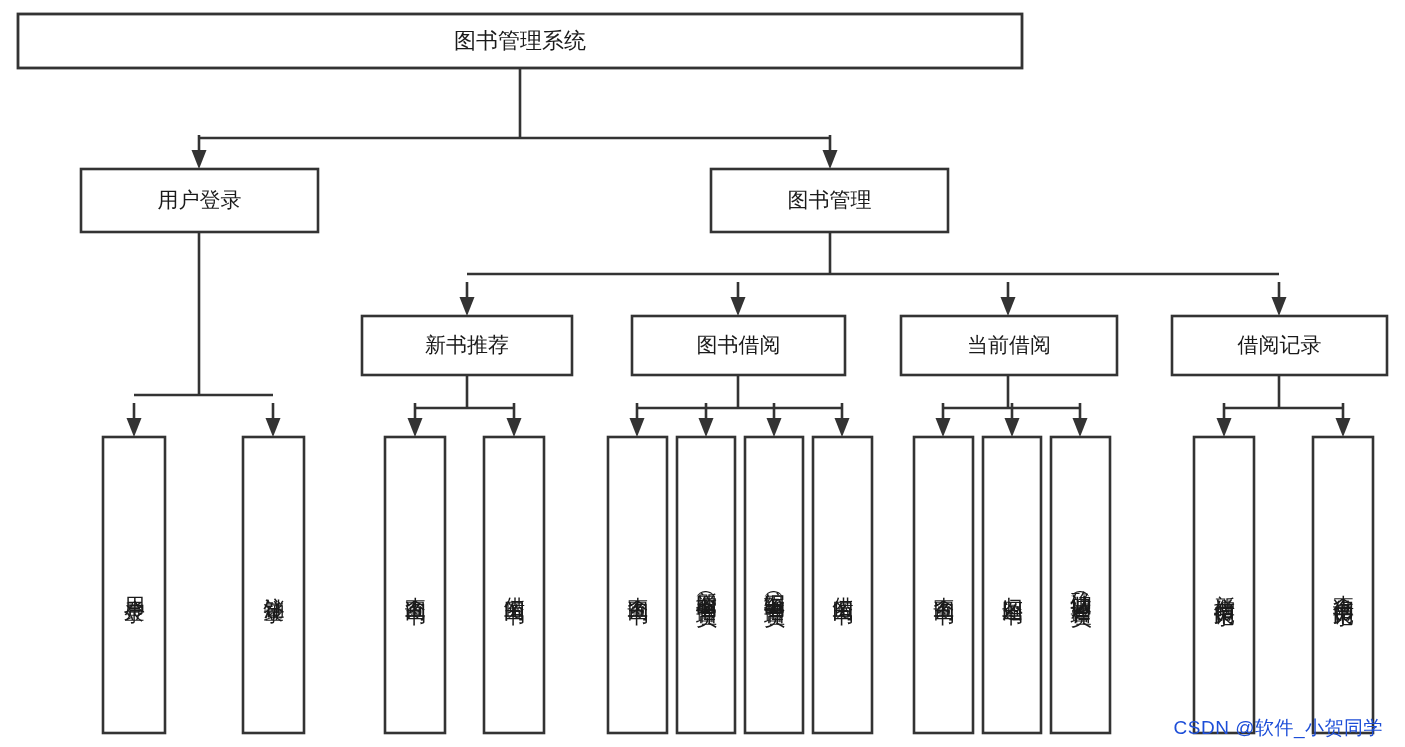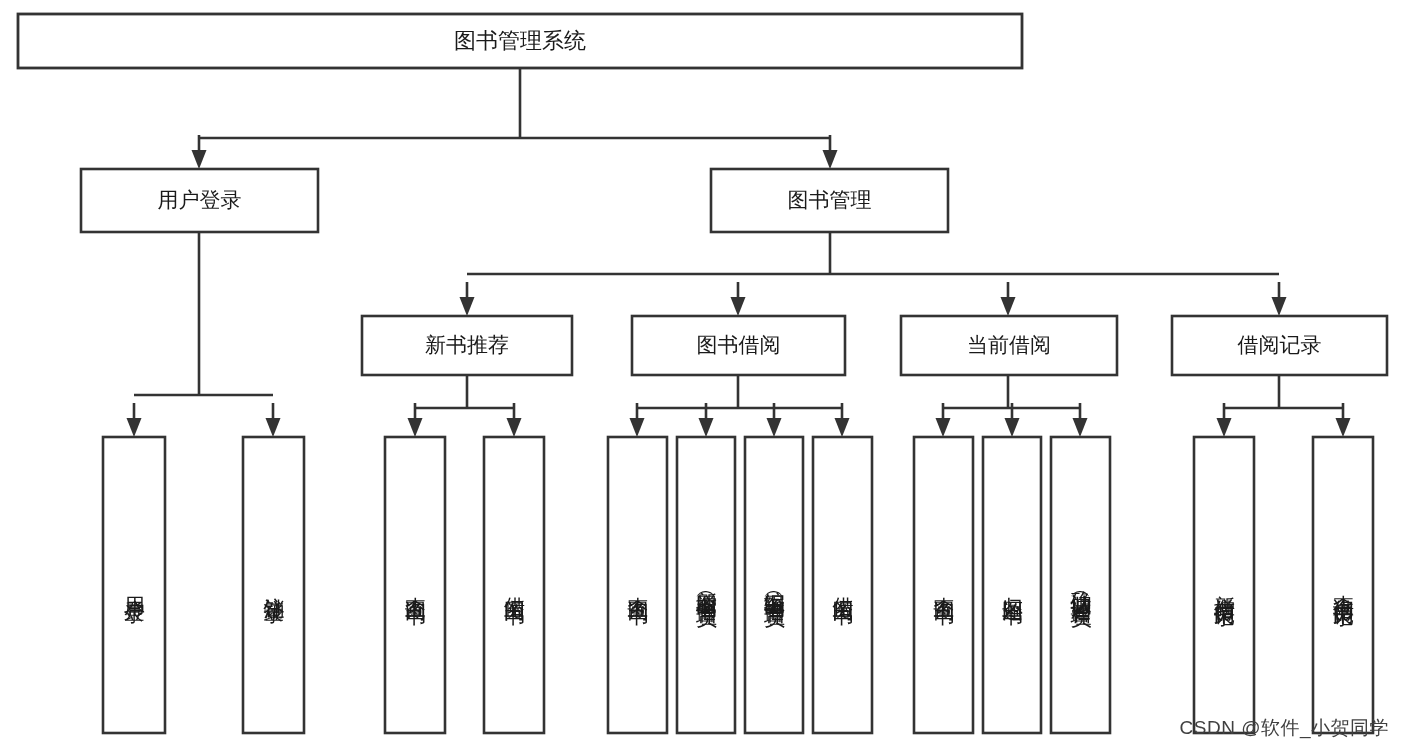--- a/index.html
+++ b/index.html
@@ -68,25 +68,25 @@
     text-orientation: upright;
     font-family: "Liberation Sans", "DejaVu Sans", sans-serif;
     font-size: 21px;
     line-height: 1.18;
     letter-spacing: 2.5px;
     color: #1a1a1a;
     white-space: nowrap;
   }
   .watermark {
     position: absolute;
-    right: 16px;
+    right: 22px;
     bottom: 6px;
     font-family: "Liberation Sans", "DejaVu Sans", sans-serif;
     font-size: 19px;
-    color: #404040;
+    color: #1d4ed8;
     letter-spacing: 0.5px;
     white-space: nowrap;
     user-select: none;
   }
 </style>
 </head>
 <body>
 
 <div id="diagram-root">
 

